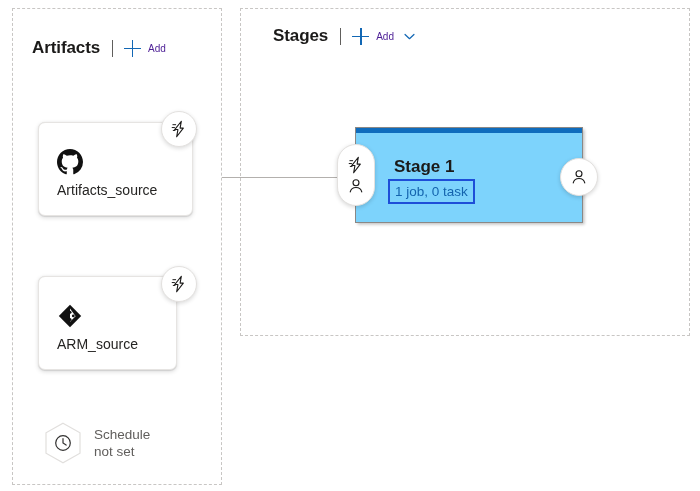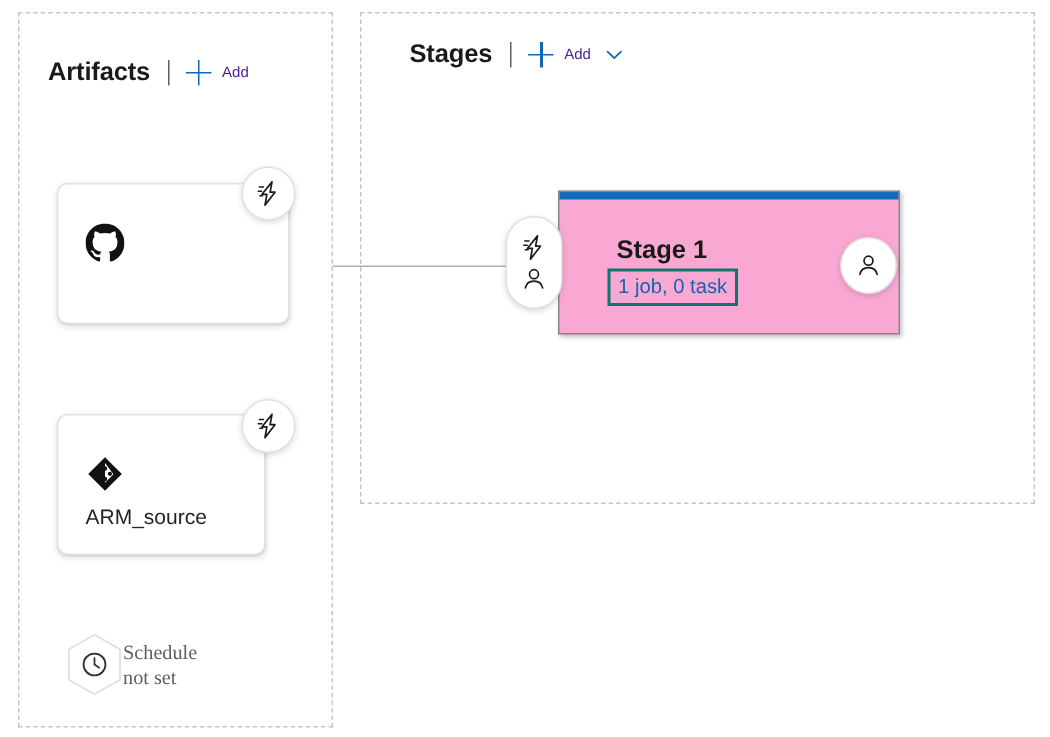--- a/index.html
+++ b/index.html
@@ -128,46 +128,45 @@
   
   #schedule-row {
     position: absolute;
     left: 44px;
     top: 422px;
     display: flex;
     align-items: center;
   }
   #schedule-hex { width: 38px; height: 42px; flex: none; }
   #schedule-text {
-    margin-left: 0;
+    margin-left: 12px;
     font-size: 13.5px;
     line-height: 17px;
     color: #605e5c;
     white-space: pre-line;
-    font-family: Liberation Serif, serif;
   }
 
   
   #connector-line {
     position: absolute;
     left: 222px;
     top: 177px;
     width: 135px;
     height: 1px;
     background: #b3b0ad;
   }
 
   
   #stage-box {
     position: absolute;
-    left: 372px;
+    left: 355px;
     top: 127px;
     width: 228px;
     height: 96px;
-    background: #f9a8d4;
+    background: #7dd3fc;
     border: 1px solid #8a8886;
     box-sizing: border-box;
     box-shadow: 1.5px 1.5px 3px rgba(0,0,0,0.25);
   }
   #stage-top-bar {
     position: absolute;
     left: 0;
     top: 0;
     width: 100%;
     height: 5px;
@@ -179,21 +178,21 @@
     top: 29px;
     font-size: 17px;
     font-weight: 700;
     color: #1b1a19;
     white-space: nowrap;
   }
   #stage-summary-wrap {
     position: absolute;
     left: 32px;
     top: 51px;
-    border: 2px solid #0f766e;
+    border: 2px solid #1d4ed8;
     padding: 1px 5px 2px 5px;
     box-sizing: border-box;
   }
   #stage-summary {
     font-size: 13.5px;
     color: #1464ae;
     white-space: nowrap;
     cursor: pointer;
   }
 
@@ -254,20 +253,21 @@
     <svg viewBox="0 0 16 16" width="26" height="26" aria-hidden="true">
       <path fill="#111111" d="M8 0C3.58 0 0 3.58 0 8c0 3.54 2.29 6.53 5.47 7.59.4.07.55-.17.55-.38
       0-.19-.01-.82-.01-1.49-2.01.37-2.53-.49-2.69-.94-.09-.23-.48-.94-.82-1.13-.28-.15-.68-.52-.01-.53.63-.01
       1.08.58 1.23.82.72 1.21 1.87.87 2.33.66.07-.52.28-.87.51-1.07-1.78-.2-3.64-.89-3.64-3.95
       0-.87.31-1.59.82-2.15-.08-.2-.36-1.02.08-2.12 0 0 .67-.21 2.2.82a7.42 7.42 0 0 1 2-.27c.68 0
       1.36.09 2 .27 1.53-1.04 2.2-.82 2.2-.82.44 1.1.16 1.92.08 2.12.51.56.82 1.27.82 2.15 0 3.07-1.87
       3.75-3.65 3.95.29.25.54.73.54 1.48 0 1.07-.01 1.93-.01 2.2 0 .21.15.46.55.38A8.01 8.01 0 0 0 16
       8c0-4.42-3.58-8-8-8z"></path>
     </svg>
   </span>
+  <span class="artifact-label">Artifacts_source</span>
 </div>
 <div class="trigger-badge" id="artifact-trigger-0">
   <svg class="badge-ico" viewBox="0 0 20 20">
     <path d="M12.6 1.4 5.2 10.6h3.6l-1.4 8 7.4-9.6h-3.6z" fill="none" stroke="#1b1a19" stroke-width="1.25" stroke-linejoin="round"></path>
     <path d="M3.2 5.2h3.1M2.4 8.4h2.6M3.6 11.6h2" stroke="#1b1a19" stroke-width="1.1" stroke-linecap="round"></path>
   </svg>
 </div>
 
 <div class="artifact-card" id="artifact-card-1">
   <span class="artifact-icon">

